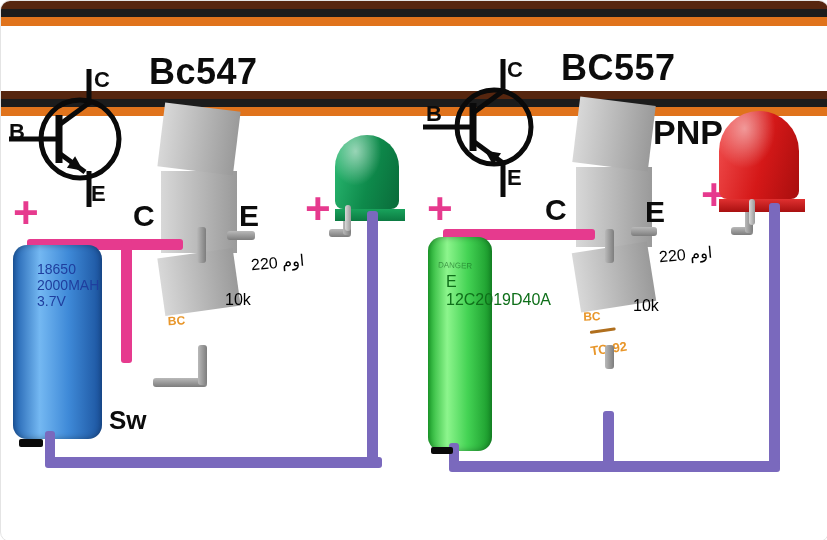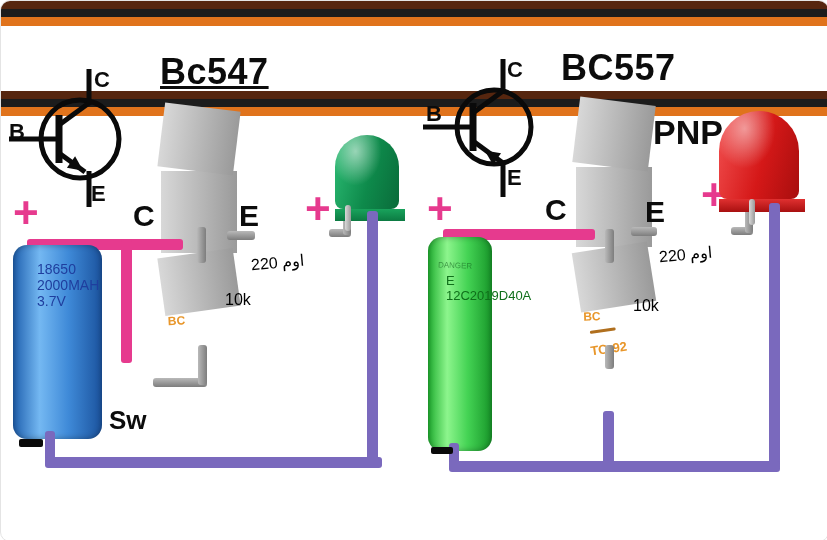--- a/index.html
+++ b/index.html
@@ -57,21 +57,21 @@
       <line x1="82" y1="46" x2="82" y2="10" stroke="#0a0a0a" stroke-width="5"></line>
       <line x1="52" y1="94" x2="78" y2="113" stroke="#0a0a0a" stroke-width="5"></line>
       <line x1="82" y1="112" x2="82" y2="148" stroke="#0a0a0a" stroke-width="5"></line>
       <polygon points="0,-7 15,0 0,7" fill="#0a0a0a" transform="translate(64,103) rotate(36)"></polygon>
     </svg>
     <span class="abs symlabel" style="left:2px;top:60px;">B</span>
     <span class="abs symlabel" style="left:87px;top:8px;">C</span>
     <span class="abs symlabel" style="left:84px;top:122px;">E</span>
   </div>
 
-  <span class="abs title" style="left:159px;top:50px;text-decoration:underline;">Bc547</span>
+  <span class="abs title" style="left:148px;top:50px;">Bc547</span>
 
   <div class="abs" style="left:160px;top:106px;width:76px;height:150px;">
     <div class="leg silver" style="left:16px;top:74px;height:64px;transform:rotate(7deg);"></div>
     <div class="leg silver" style="left:34px;top:76px;height:82px;"></div>
     <div class="leg silver" style="left:50px;top:74px;height:58px;transform:rotate(-8deg);"></div>
     <div class="pkg-body" style="left:8px;top:10px;width:62px;height:64px;transform:rotate(-3deg);">
       <span class="abs" style="left:8px;top:2px;color:#e8962a;font-size:12px;font-weight:700;">BC</span>
       <span class="abs" style="left:12px;top:24px;color:#fff;font-size:26px;font-weight:800;">547</span>
     </div>
   </div>
@@ -166,21 +166,21 @@
   <span class="abs pinlabel" style="left:544px;top:192px;">C</span>
   <span class="abs pinlabel" style="left:644px;top:194px;">E</span>
 
   <span class="abs plus" style="left:426px;top:186px;">+</span>
 
   <div class="wire pink" style="left:442px;top:228px;width:152px;height:11px;"></div>
 
   <div class="battery bat-green" style="left:427px;top:236px;width:64px;height:214px;background:linear-gradient(90deg,#1fae2f,#8df58d 30%,#44d354 62%,#179629);">
     <div class="bat-cap"></div>
     <div class="vtext abs" style="left:10px;top:24px;color:rgba(15,90,25,.55);font-size:8px;transform:rotate(2deg);">DANGER</div>
-    <div class="vtext abs" style="left:18px;top:36px;color:#0f6f1a;font-size:13px;">E 12C2019D40A</div>
+    <div class="vtext abs" style="left:18px;top:36px;color:#0f6f1a;font-size:16px;">E 12C2019D40A</div>
   </div>
   <div class="wire purple" style="left:448px;top:442px;width:10px;height:22px;"></div>
   <div class="abs minusbar" style="left:430px;top:446px;width:22px;height:7px;"></div>
 
   <div class="wire grayv" style="left:604px;top:228px;width:9px;height:34px;"></div>
   <div class="res-v" style="left:592px;top:256px;height:90px;">
     <div class="band-h" style="top:14px;height:8px;background:#56260f;"></div>
     <div class="band-h" style="top:28px;height:8px;background:#1c1c1c;"></div>
     <div class="band-h" style="top:44px;height:9px;background:#e0731c;"></div>
   </div>

